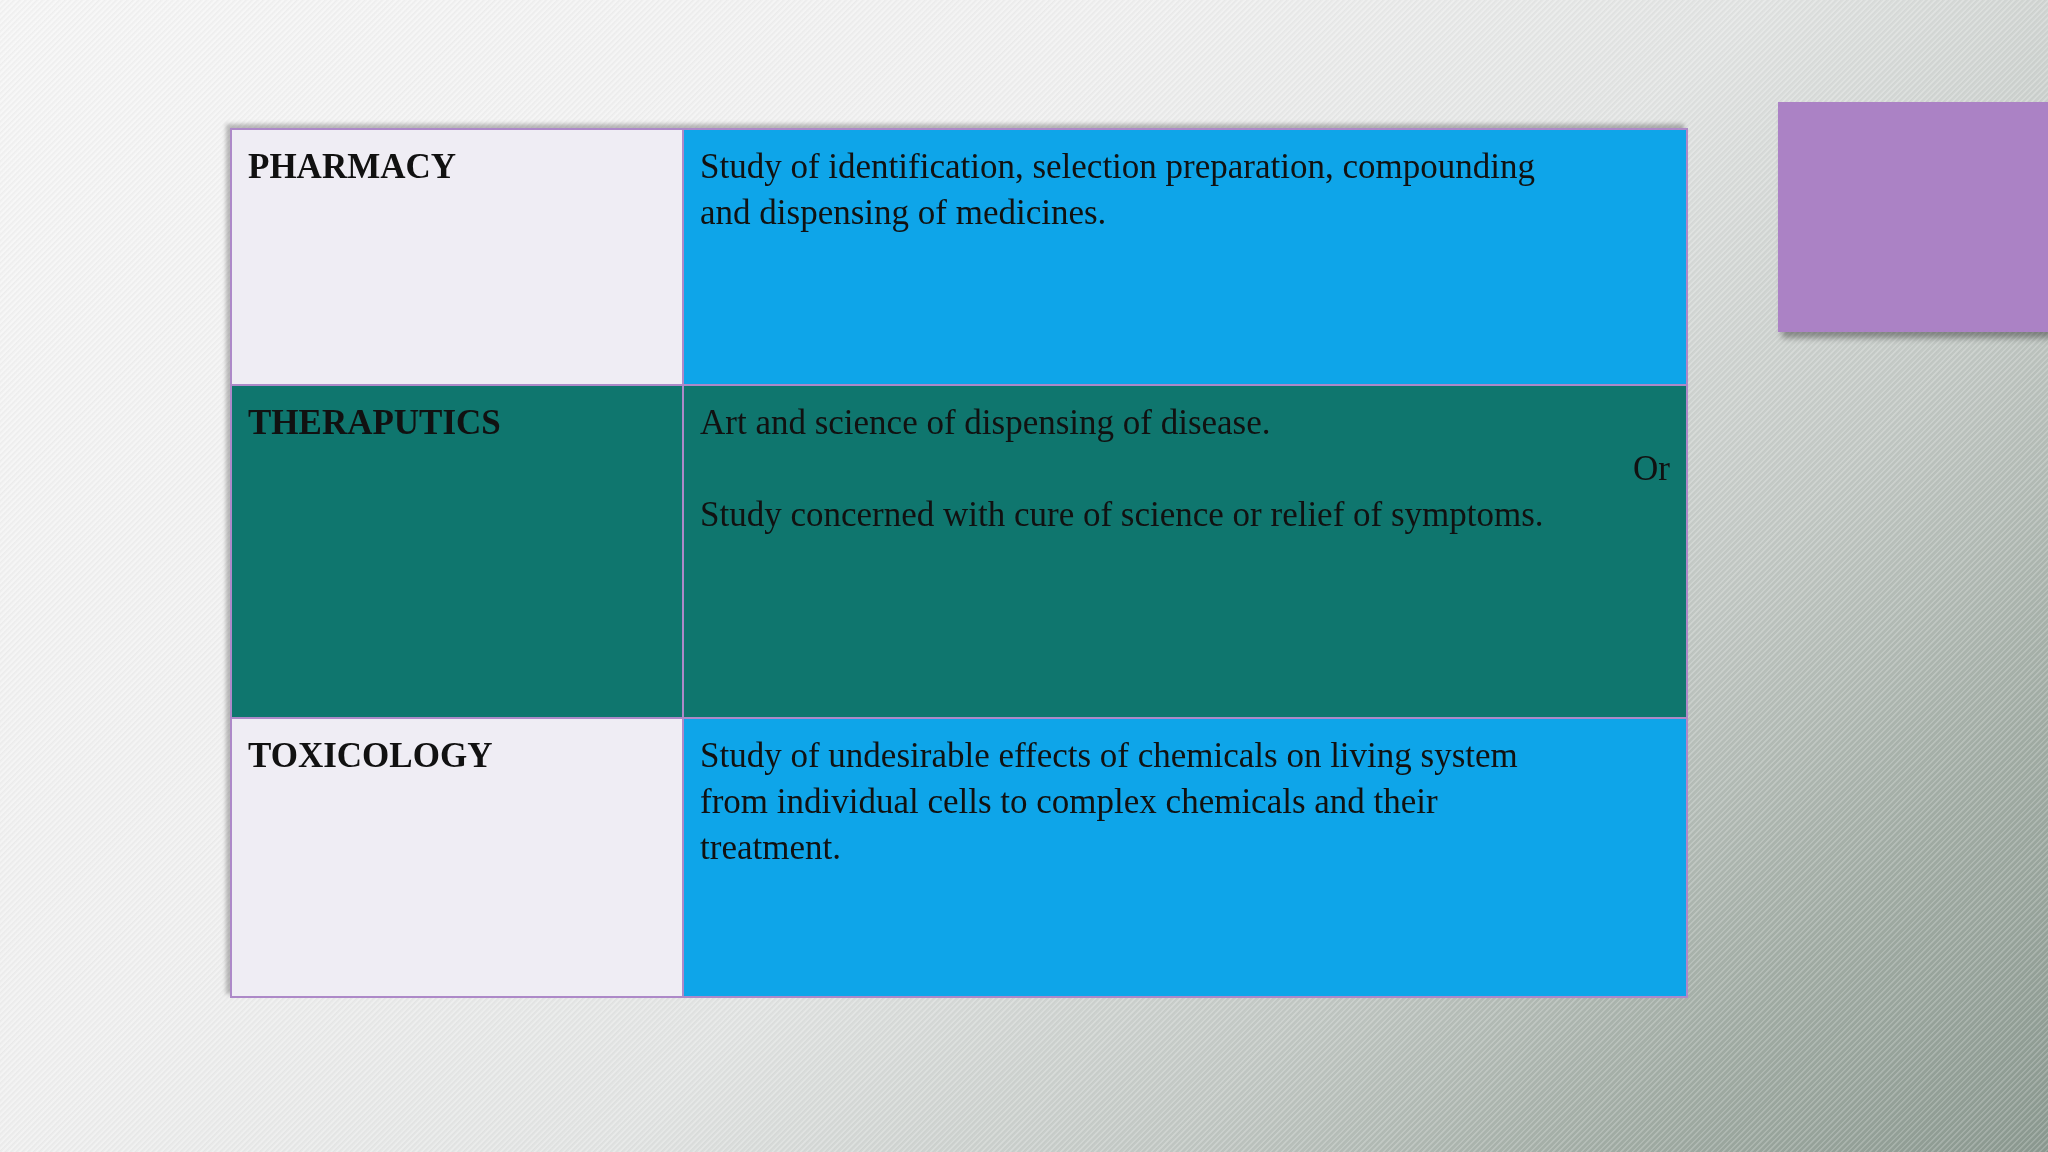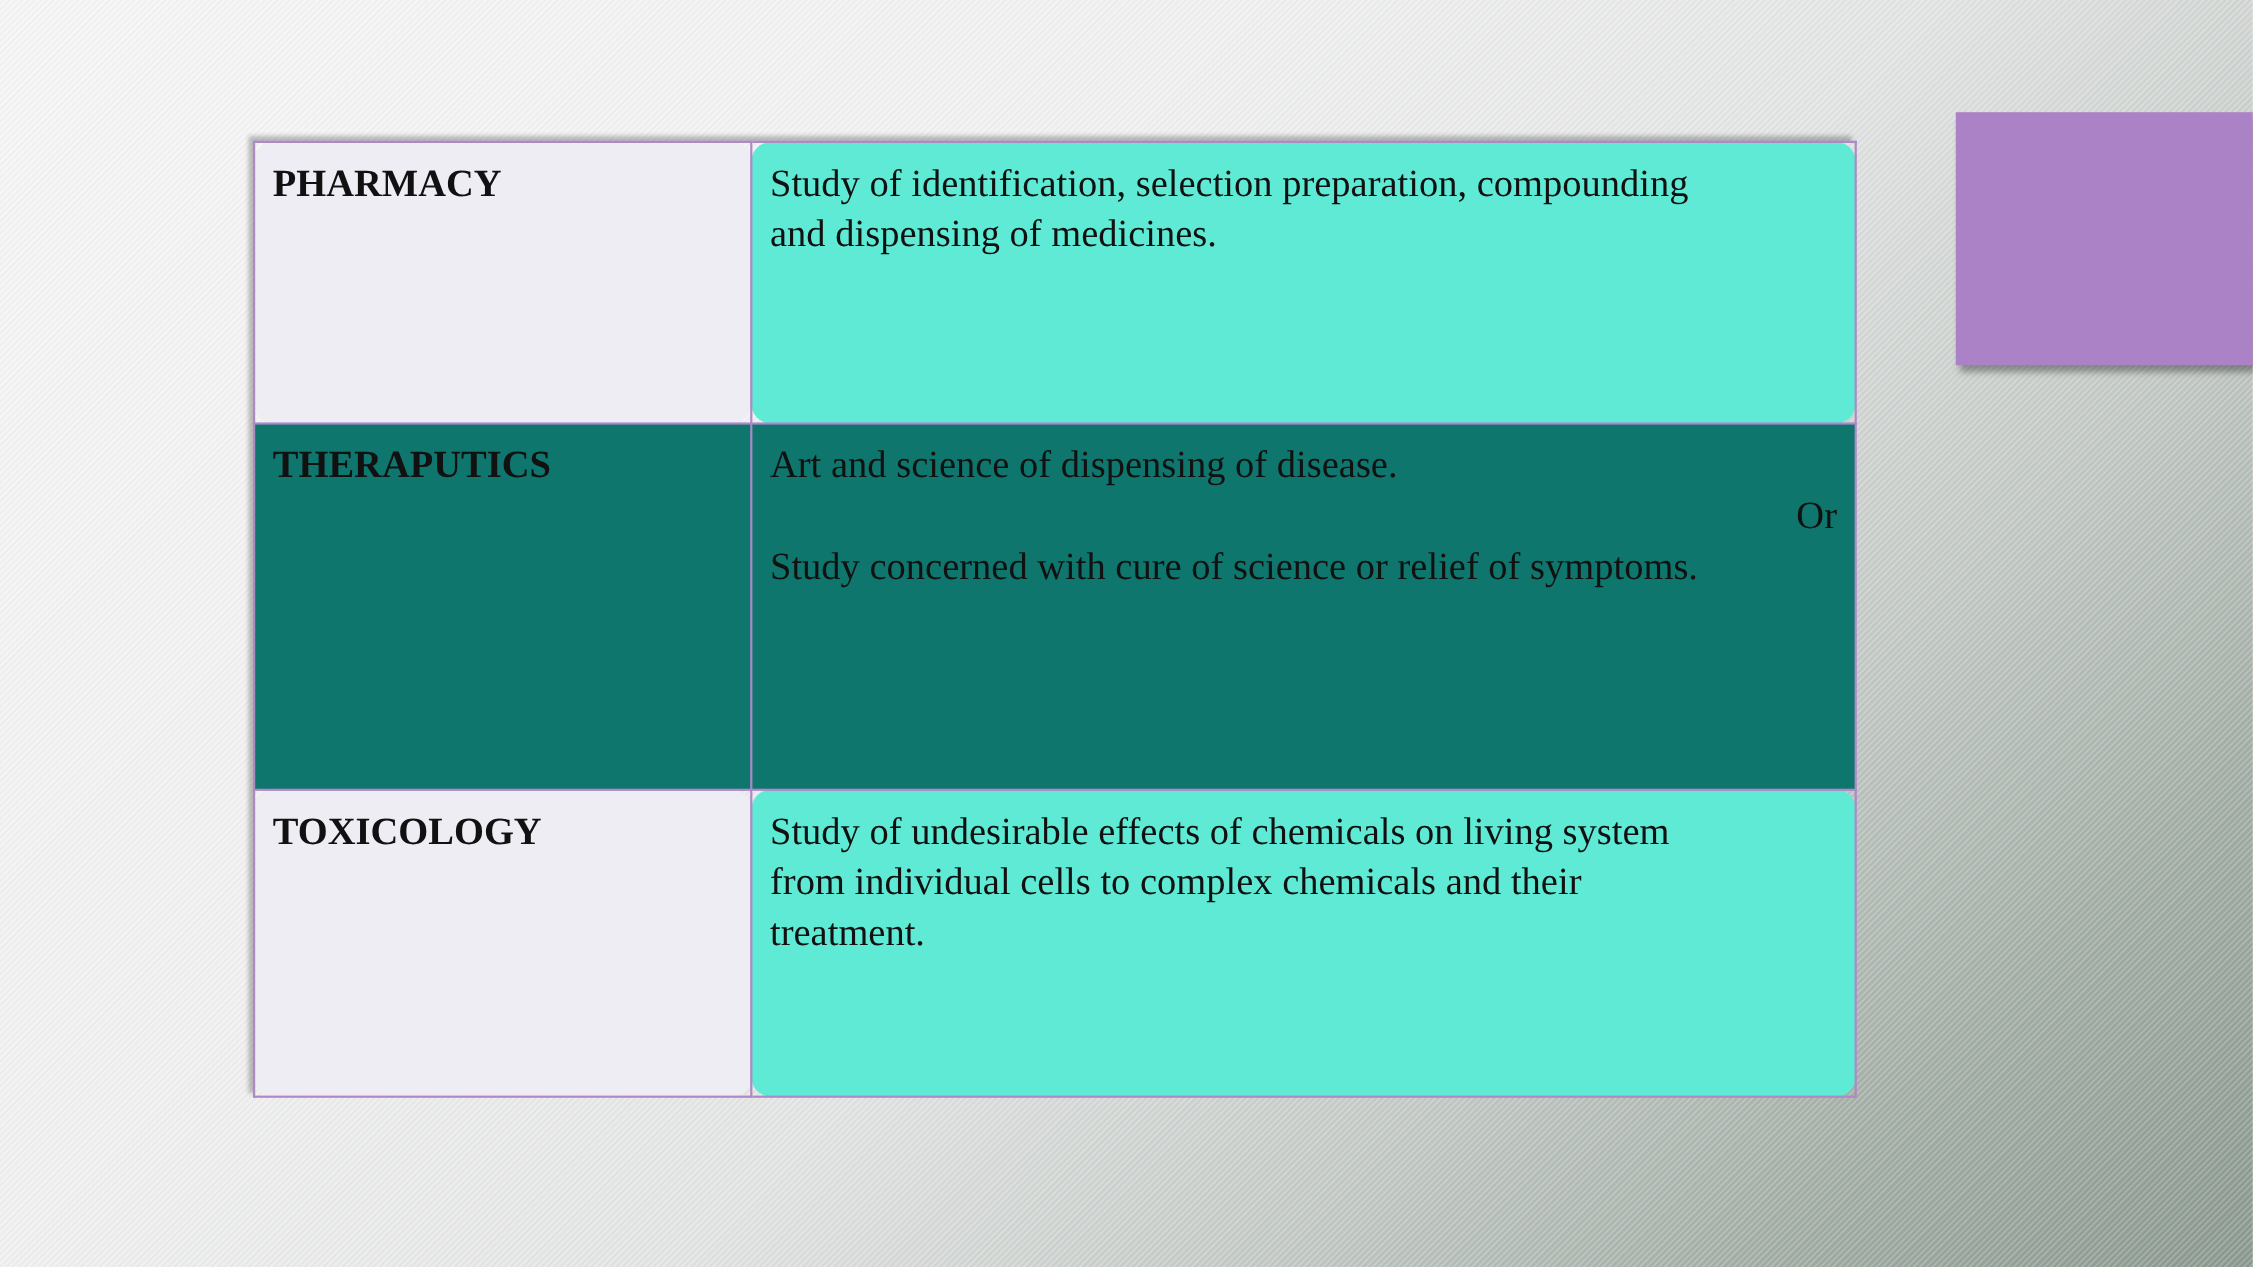--- a/index.html
+++ b/index.html
@@ -48,22 +48,22 @@
       padding: 14px 16px 0 16px;
       font-size: 35px;
       line-height: 46px;
       color: #111;
     }
     table.def-table td.term {
       width: 418px;
       font-weight: bold;
       font-size: 35px;
     }
-    tr.row-light td { background: #efedf4; border-radius: 18px; }
-    tr.row-light td.desc { background: #5eead4; }
+    tr.row-light td { background: #efedf4; }
+    tr.row-light td.desc { background: #0ea5e9; }
     tr.row-dark td { background: #0f766e; }
     .line { display: block; }
     .line.center { text-align: right; }
   </style>
 </head>
 <body>
 
 <div class="slide">
 
   <div class="accent-block" style="background:#ab82c5;"></div>

